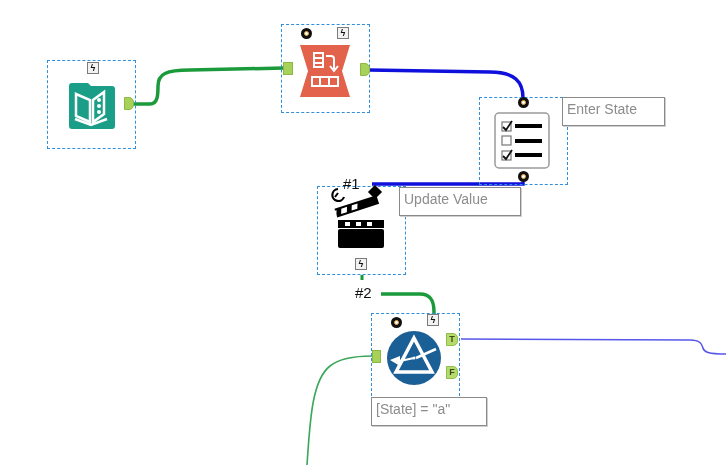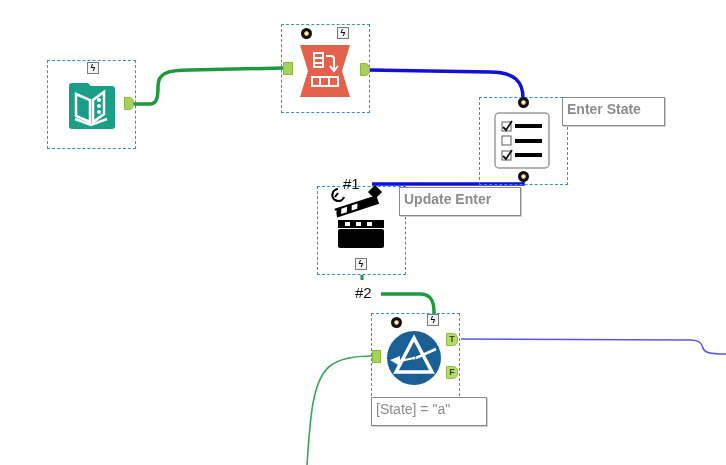--- a/index.html
+++ b/index.html
@@ -14,21 +14,21 @@
   .anchor-lbl { position:absolute; width:12px; height:13px; background:#b6db6d; border:1px solid #93bd4a;
                 border-radius:0 5px 5px 0; box-sizing:border-box; font-size:9px; font-weight:bold;
                 color:#3a4a1a; text-align:center; line-height:11px; }
   .badge-q { position:absolute; width:11px; height:11px; border-radius:50%; background:#111;
              box-sizing:border-box; }
   .badge-q::after { content:""; position:absolute; left:3px; top:3px; width:5px; height:5px;
                     border-radius:50%; border:1px solid #e9a23b; box-sizing:border-box; background:#fff; }
   .badge-bolt { position:absolute; width:12px; height:12px; border:1px solid #7a7a7a; background:#f2f2f2;
                 box-sizing:border-box; font-size:9px; line-height:10px; text-align:center; color:#111; font-weight:bold; }
   .annot { position:absolute; border:1px solid #8a8a8a; background:#fff; box-sizing:border-box;
-           color:#8c8c8c; font-weight:bold; font-size:14px; padding:3px 4px; white-space:nowrap;
+           color:#8c8c8c; font-weight:normal; font-size:14px; padding:3px 4px; white-space:nowrap;
            box-shadow:1px 1px 0 #cfcfcf; }
   .annot.plain { font-weight:normal; }
   .conn-lbl { position:absolute; font-size:15px; color:#111; }
 </style>
 </head>
 <body>
 
 <div class="canvas">
 
   <svg class="wires" viewBox="0 0 726 465">
@@ -114,21 +114,21 @@
         <rect x="35" y="26" width="6" height="5" fill="#fff" transform="skewX(-20)"></rect>
       </g>
       <rect x="8" y="37" width="46" height="8" fill="#000"></rect>
       <rect x="15" y="39" width="5" height="4" fill="#fff"></rect>
       <rect x="26" y="39" width="5" height="4" fill="#fff"></rect>
       <rect x="37" y="39" width="5" height="4" fill="#fff"></rect>
       <rect x="8" y="46" width="46" height="19" rx="2" fill="#000"></rect>
     </svg>
   </div>
   <div class="badge-bolt" style="left:355px;top:258px;">ϟ</div>
-  <div class="annot" style="left:399px;top:187px;width:122px;height:29px;">Update Enter</div>
+  <div class="annot" style="left:399px;top:187px;width:122px;height:29px;">Update Value</div>
   <div class="conn-lbl" style="left:355px;top:284px;">#2</div>
 
   <div class="sel" style="left:371px;top:313px;width:89px;height:88px;"></div>
   <div class="badge-q" style="left:391px;top:317px;"></div>
   <div class="badge-bolt" style="left:427px;top:314px;">ϟ</div>
   <div class="tool" style="left:386px;top:330px;width:56px;height:56px;">
     <svg width="56" height="56" viewBox="0 0 56 56">
       <circle cx="28" cy="28" r="27" fill="#1b5f97"></circle>
       <path d="M28,8 L46,42 L10,42 Z" fill="none" stroke="#fff" stroke-width="3.5" stroke-linejoin="miter"></path>
       <path d="M4,30 L14,26 L14,36 Z" fill="#fff"></path>

